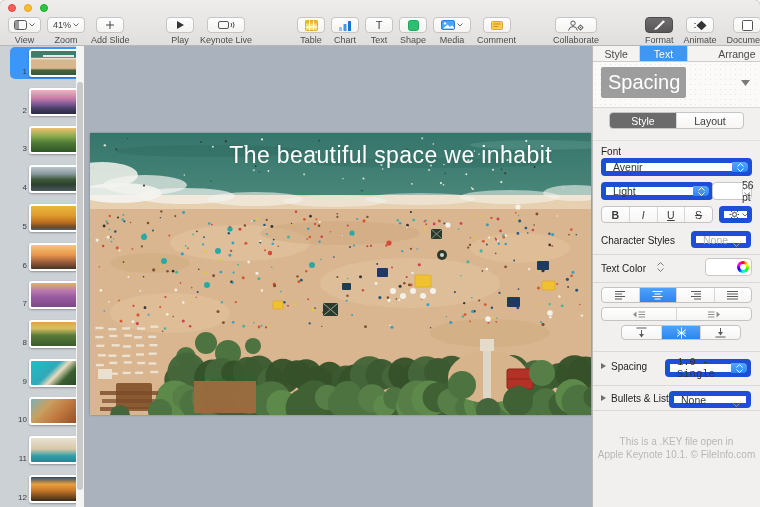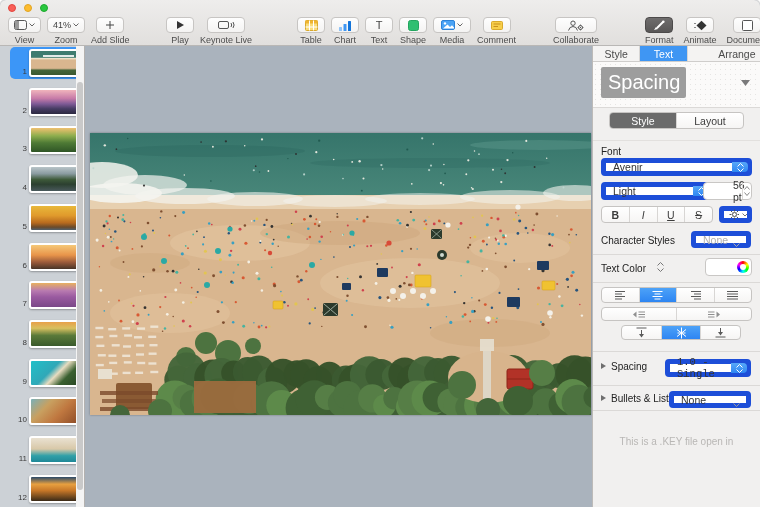--- a/index.html
+++ b/index.html
@@ -905,20 +905,21 @@
           <rect x="390" y="206" width="14" height="12" fill="#e6e0d2" opacity="0.9"></rect>
           <rect x="393" y="218" width="8" height="64" fill="#ded6c6"></rect>
           <rect x="417" y="236" width="26" height="20" rx="2" fill="#b23227" stroke="#8e2419" stroke-width="1"></rect>
           <line x1="417" y1="246" x2="443" y2="246" stroke="#8e2419" stroke-width="1"></line>
           <circle cx="372" cy="252" r="14" fill="#4d7340"></circle>
           <circle cx="428" cy="268" r="15" fill="#3f6134"></circle>
           <circle cx="452" cy="240" r="13" fill="#567e46"></circle>
           <circle cx="398" cy="277" r="12" fill="#44663a"></circle>
         </g>
       </svg>
+      <div class="slide-caption">The beautiful space we inhabit</div>
     </div>
   </div>
 
   <div class="inspector">
     <div class="insp-tabs">
       <div class="insp-tab">Style</div>
       <div class="insp-tab on">Text</div>
       <div class="insp-tab">Arrange</div>
     </div>
 
@@ -954,21 +955,21 @@
       <span>Light</span>
       <span class="cap">
         <svg width="7" height="4">
             <polyline points="0.5,3.5 3.5,0.5 6.5,3.5" fill="none" stroke="#fff"></polyline>
           </svg>
         <svg width="7" height="4">
             <polyline points="0.5,0.5 3.5,3.5 6.5,0.5" fill="none" stroke="#fff"></polyline>
           </svg>
       </span>
     </div>
-    <div class="sizefield" style="left:110px;right:8px;top:136px;padding-left:29px;">
+    <div class="sizefield" style="left:119px;right:8px;top:136px;padding-left:29px;">
       <span>56 pt</span>
       <span class="stepper">
         <svg width="6" height="4">
             <polyline points="0.5,3.5 3,0.5 5.5,3.5" fill="none" stroke="#888"></polyline>
           </svg>
         <svg width="6" height="4">
             <polyline points="0.5,0.5 3,3.5 5.5,0.5" fill="none" stroke="#888"></polyline>
           </svg>
       </span>
     </div>
@@ -1140,16 +1141,17 @@
       <span>None</span>
       <svg class="pchev" width="7" height="4">
           <polyline points="0.5,0.5 3.5,3.5 6.5,0.5" fill="none" stroke="#999"></polyline>
         </svg>
     </div>
 
     <div class="hr" style="top:364px;"></div>
 
     <div class="footer">
       <div>This is a .KEY file open in</div>
+      <div>Apple Keynote 10.1. © FileInfo.com</div>
     </div>
   </div>
 
 </div>
 
 </body></html>

